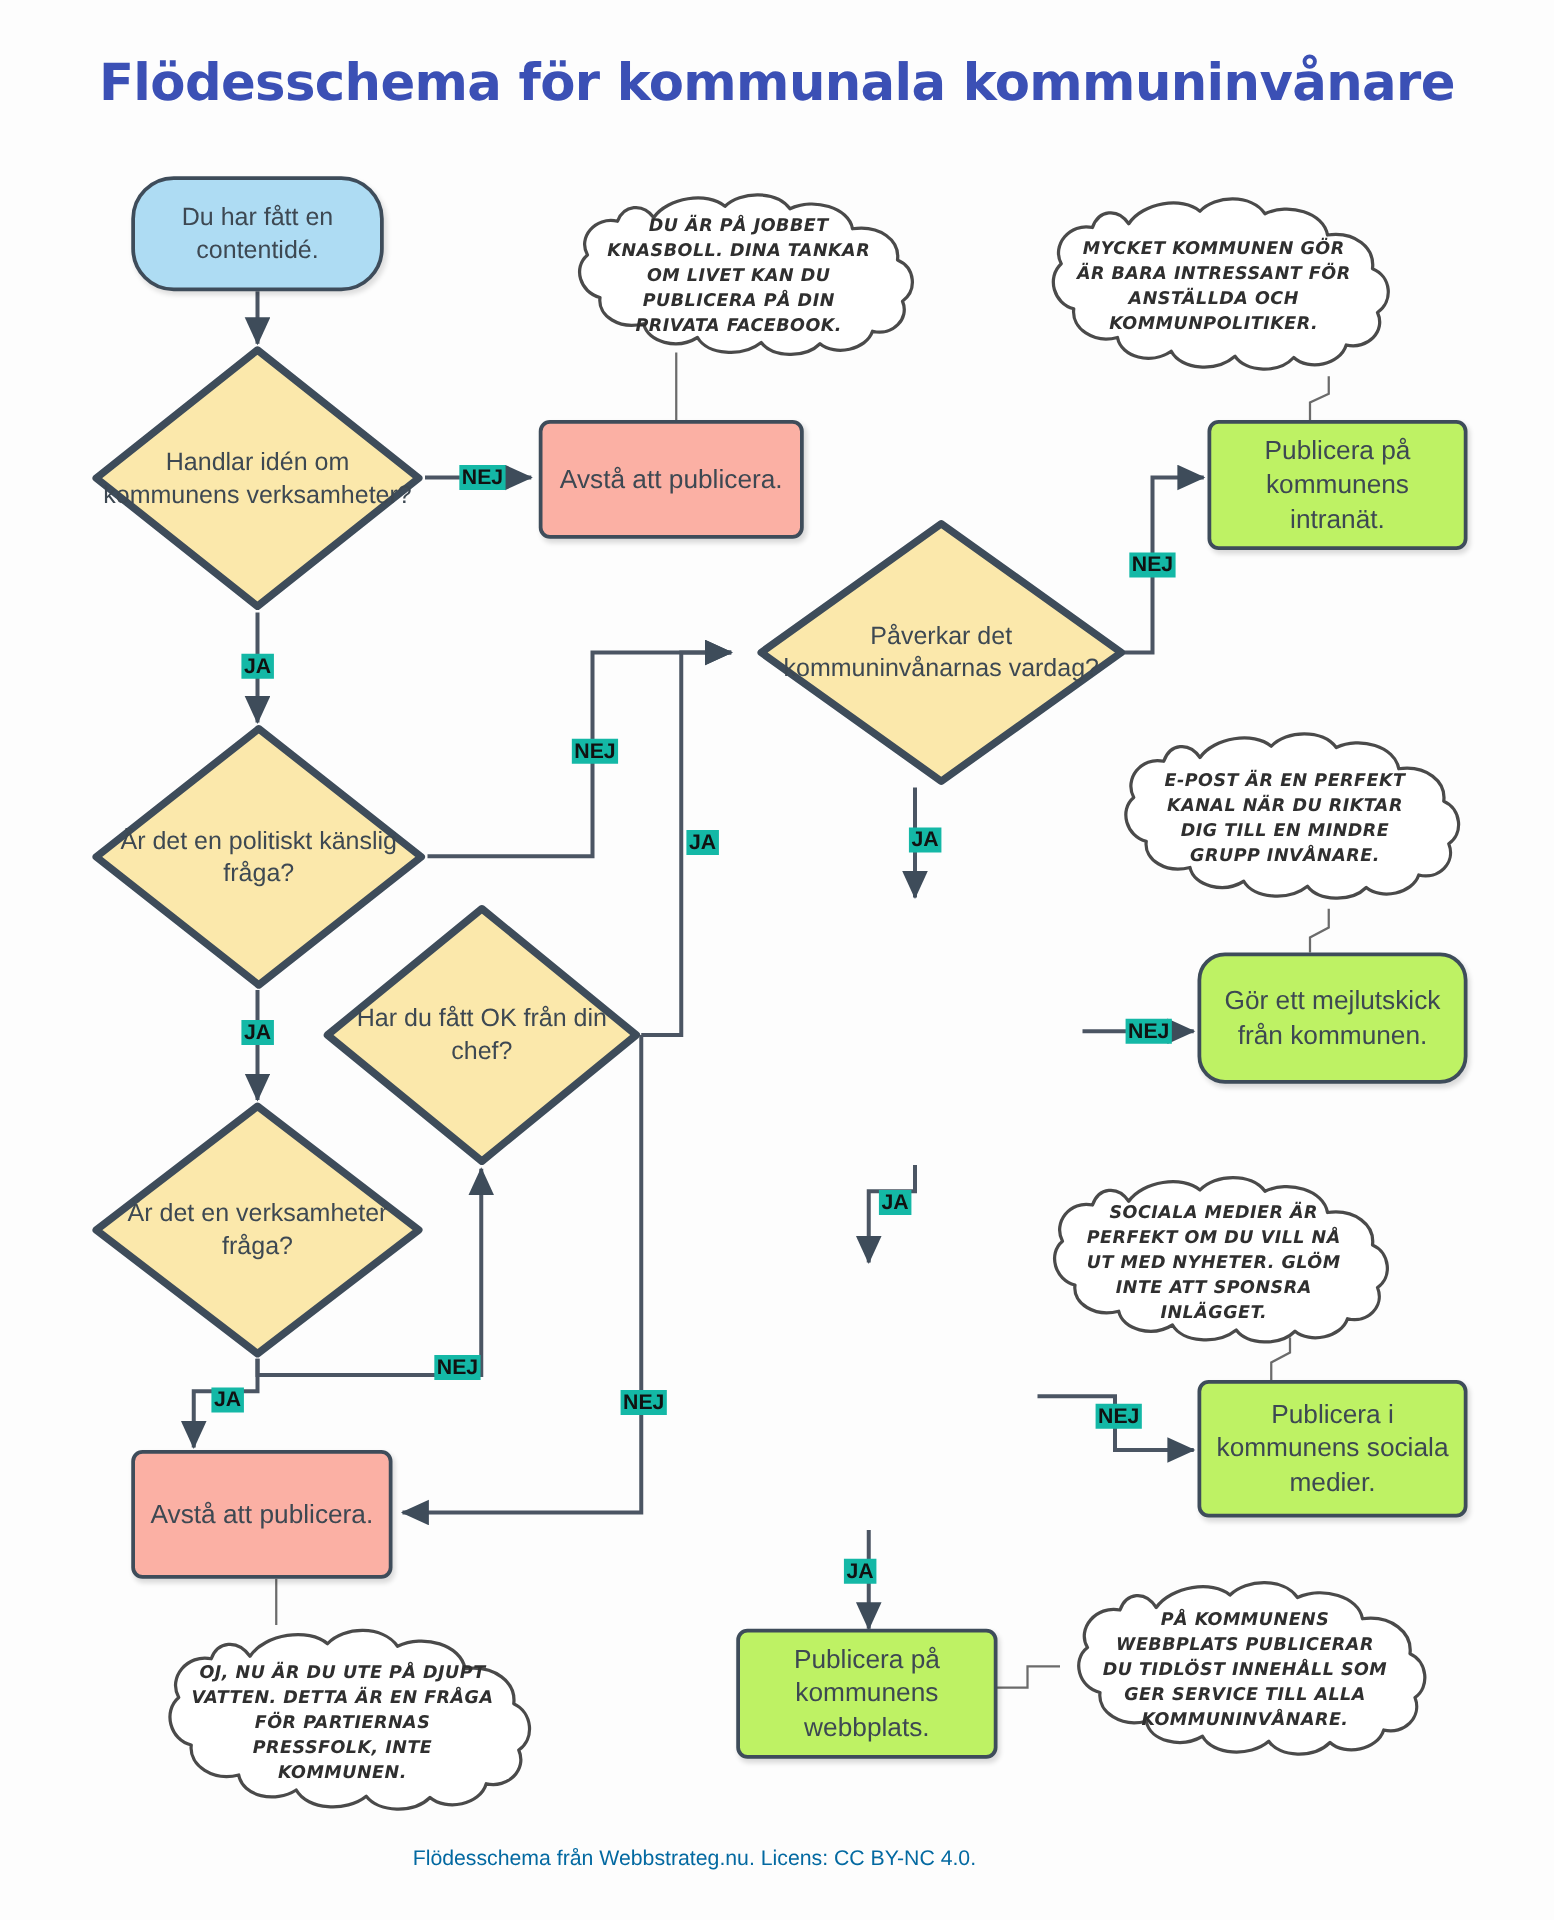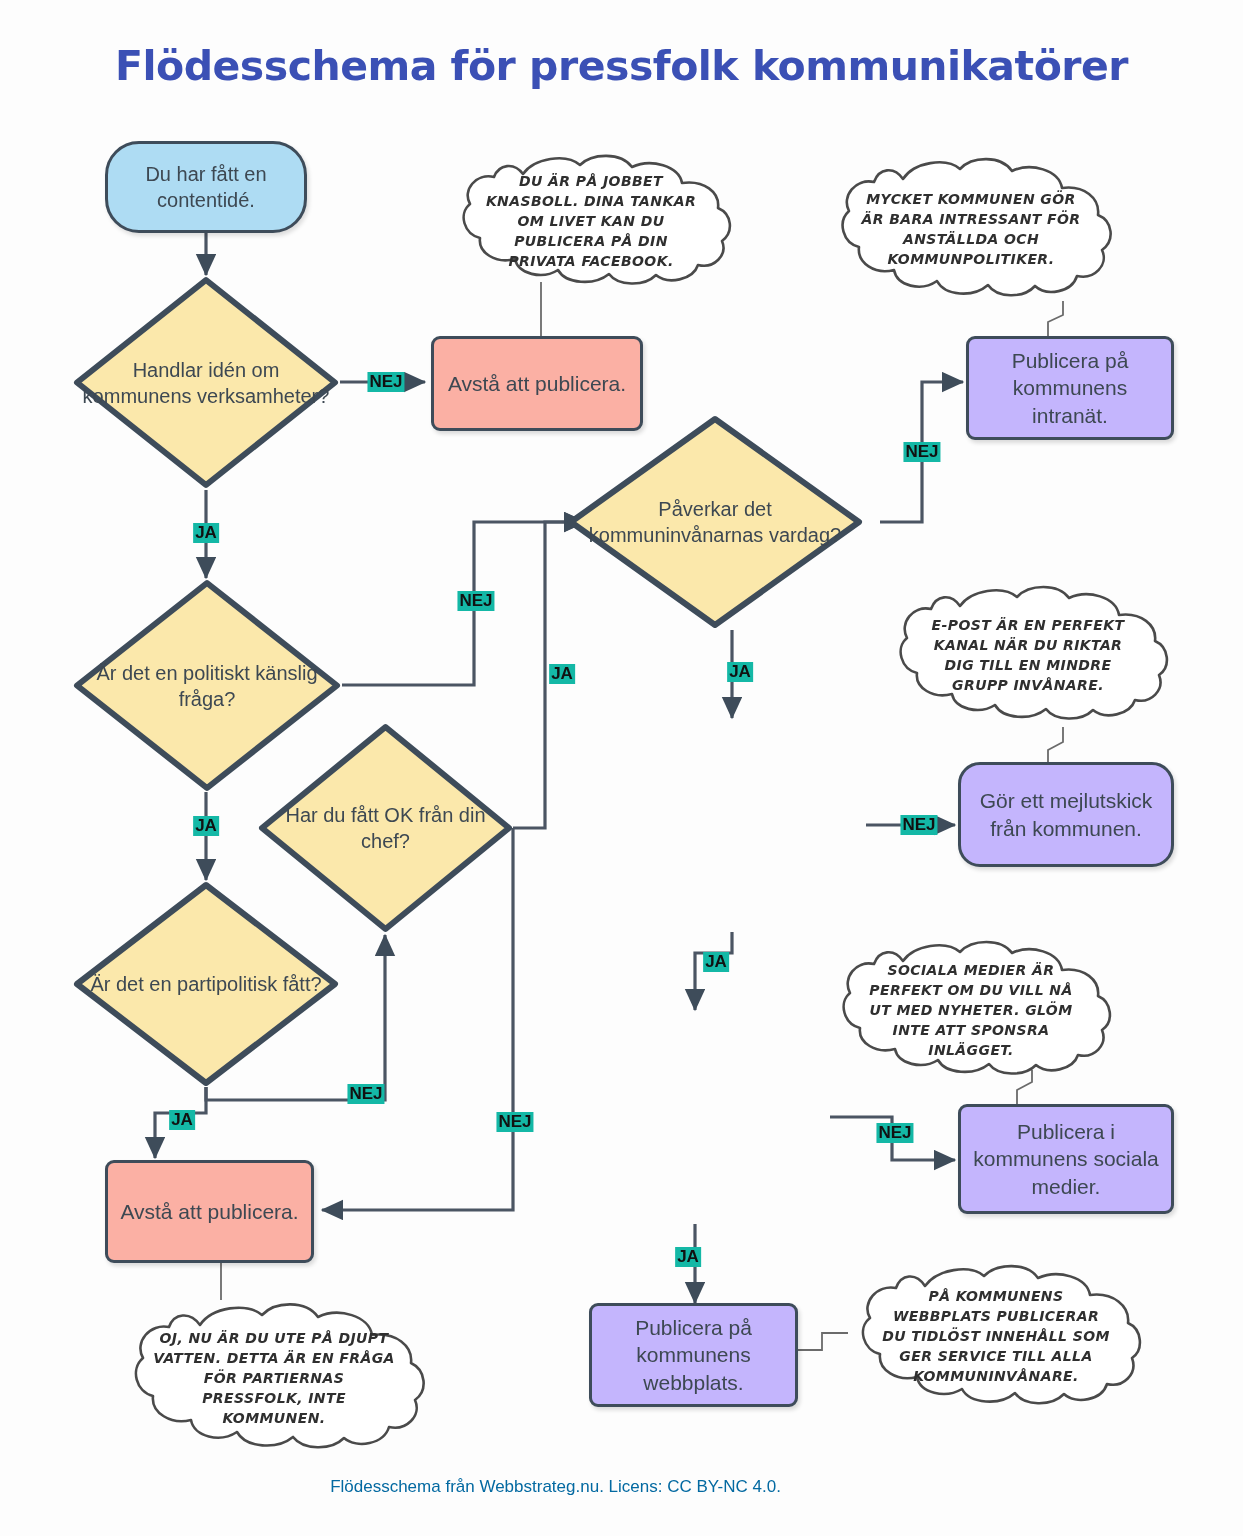--- a/index.html
+++ b/index.html
@@ -29,21 +29,21 @@
 
   .term{
     border:3px solid #3e4c5a;border-radius:34px;background:#aedcf3;
     font-size:20px;box-shadow:2px 3px 4px rgba(0,0,0,.13);
   }
   .proc{
     border:3px solid #3e4c5a;border-radius:9px;font-size:21px;
     box-shadow:2px 3px 4px rgba(0,0,0,.14);
   }
   .proc.red{background:#fbb0a4;}
-  .proc.green{background:#c4b5fd;}
+  .proc.green{background:#bef264;}
 
   .dec{background:transparent;}
   .dec .diam{position:absolute;inset:0;}
   .dec .lbl{position:relative;z-index:2;font-size:20px;}
 
   
   .cloud{position:absolute;}
   .cloud svg{position:absolute;left:0;top:0;}
   .cloud .ctext{
     position:absolute;left:0;top:0;width:100%;height:100%;
@@ -59,21 +59,21 @@
     position:absolute;font-size:17px;font-weight:bold;color:#111;
     background:#14b8a6;padding:0 2px;white-space:nowrap;
     transform:translate(-50%,-50%);
   }
 </style>
 </head>
 <body>
 
 <div id="stage">
 
-  <div class="title">Flödesschema för pressfolk kommunikatörer</div>
+  <div class="title">Flödesschema för kommunala kommuninvånare</div>
 
   <svg id="wires" viewBox="0 0 1243 1536" xmlns="http://www.w3.org/2000/svg">
     <defs>
       <marker id="ah" markerWidth="9" markerHeight="9" refX="6.6" refY="3.2" orient="auto" markerUnits="strokeWidth">
         <path d="M0,0 L7,3.2 L0,6.4 z" fill="#4b5563"></path>
       </marker>
       <marker id="ahd" markerWidth="9" markerHeight="9" refX="6.6" refY="3.2" orient="auto" markerUnits="strokeWidth">
         <path d="M0,0 L7,3.2 L0,6.4 z" fill="#3e4c5a"></path>
       </marker>
     </defs>
@@ -139,35 +139,35 @@
     <svg class="diam" viewBox="0 0 270 215" preserveAspectRatio="none">
       <polygon points="135,5 265,107.5 135,210 5,107.5" fill="#fbe8ab" stroke="#3e4c5a" stroke-width="6" stroke-linejoin="round"></polygon>
     </svg>
     <span class="lbl">Är det en politiskt känslig fråga?</span>
   </div>
 
   <div class="node dec" style="left:72px;top:880px;width:268px;height:208px;">
     <svg class="diam" viewBox="0 0 268 208" preserveAspectRatio="none">
       <polygon points="134,5 263,104 134,203 5,104" fill="#fbe8ab" stroke="#3e4c5a" stroke-width="6" stroke-linejoin="round"></polygon>
     </svg>
-    <span class="lbl">Är det en partipolitisk fått?</span>
+    <span class="lbl">Är det en verksamheter fråga?</span>
   </div>
 
   <div class="node dec" style="left:257px;top:722px;width:257px;height:212px;">
     <svg class="diam" viewBox="0 0 257 212" preserveAspectRatio="none">
       <polygon points="128.5,5 252,106 128.5,207 5,106" fill="#fbe8ab" stroke="#3e4c5a" stroke-width="6" stroke-linejoin="round"></polygon>
     </svg>
     <span class="lbl">Har du fått OK från din chef?</span>
   </div>
 
   <div class="node proc red" style="left:105px;top:1160px;width:209px;height:103px;">
     <span class="lbl">Avstå att publicera.</span>
   </div>
 
-  <div class="node dec" style="left:566px;top:414px;width:298px;height:216px;text-align:center;">
+  <div class="node dec" style="left:604px;top:414px;width:298px;height:216px;text-align:center;">
     <svg class="diam" viewBox="0 0 298 216" preserveAspectRatio="none">
       <polygon points="149,5 293,108 149,211 5,108" fill="#fbe8ab" stroke="#3e4c5a" stroke-width="6" stroke-linejoin="round"></polygon>
     </svg>
     <span class="lbl">Påverkar det kommuninvånarnas vardag?</span>
   </div>
 
   <div class="node proc green" style="left:966px;top:336px;width:208px;height:104px;">
     <span class="lbl">Publicera på kommunens intranät.</span>
   </div>
 

